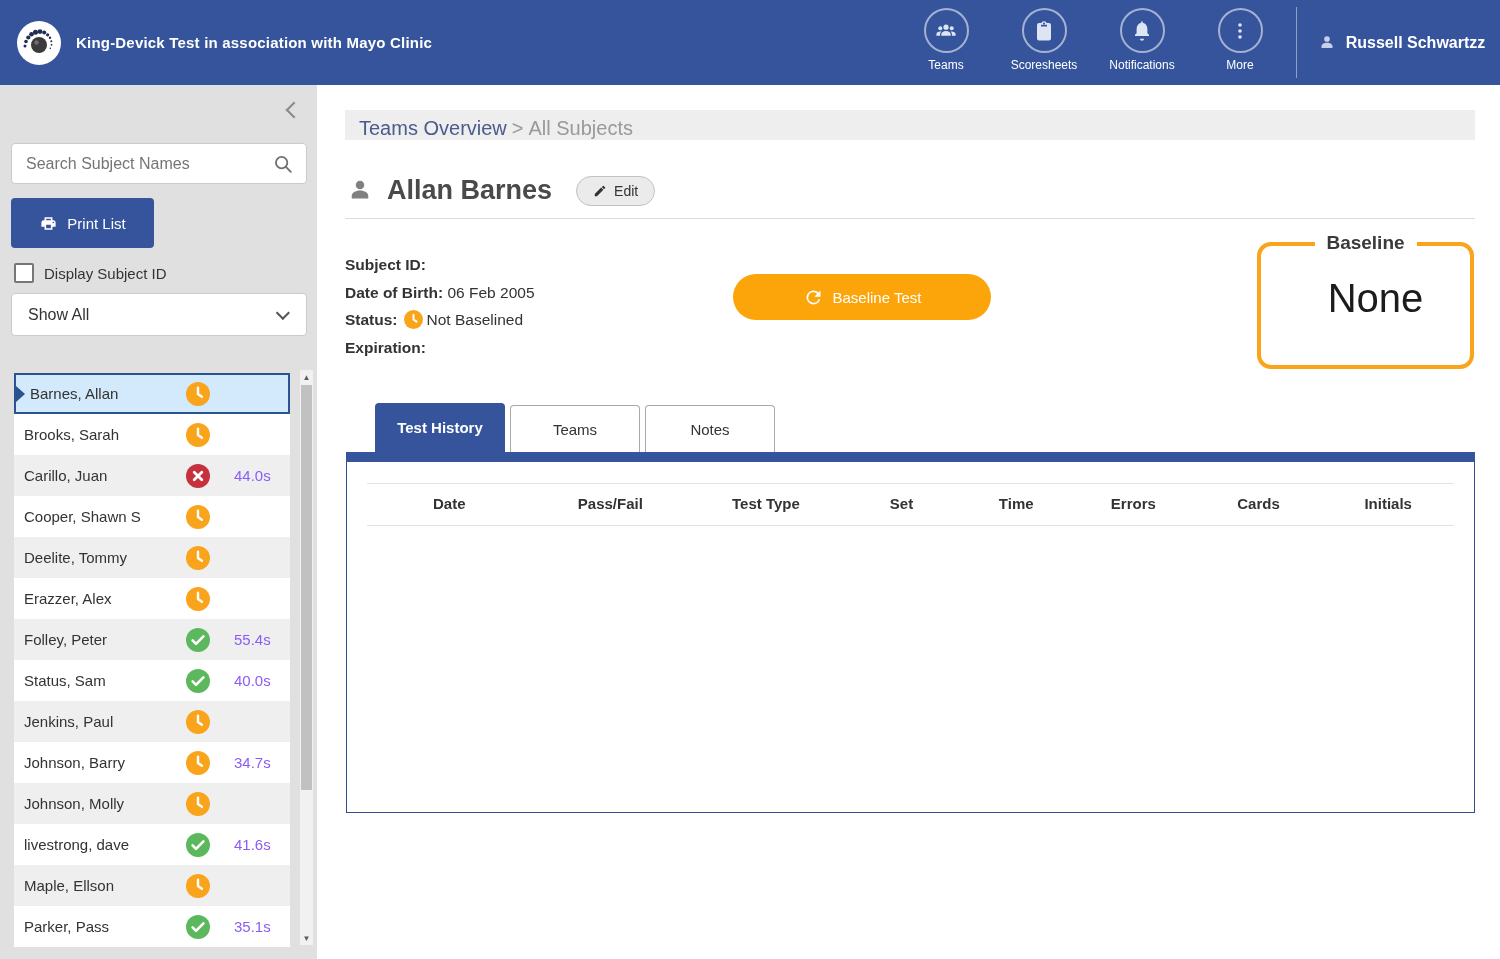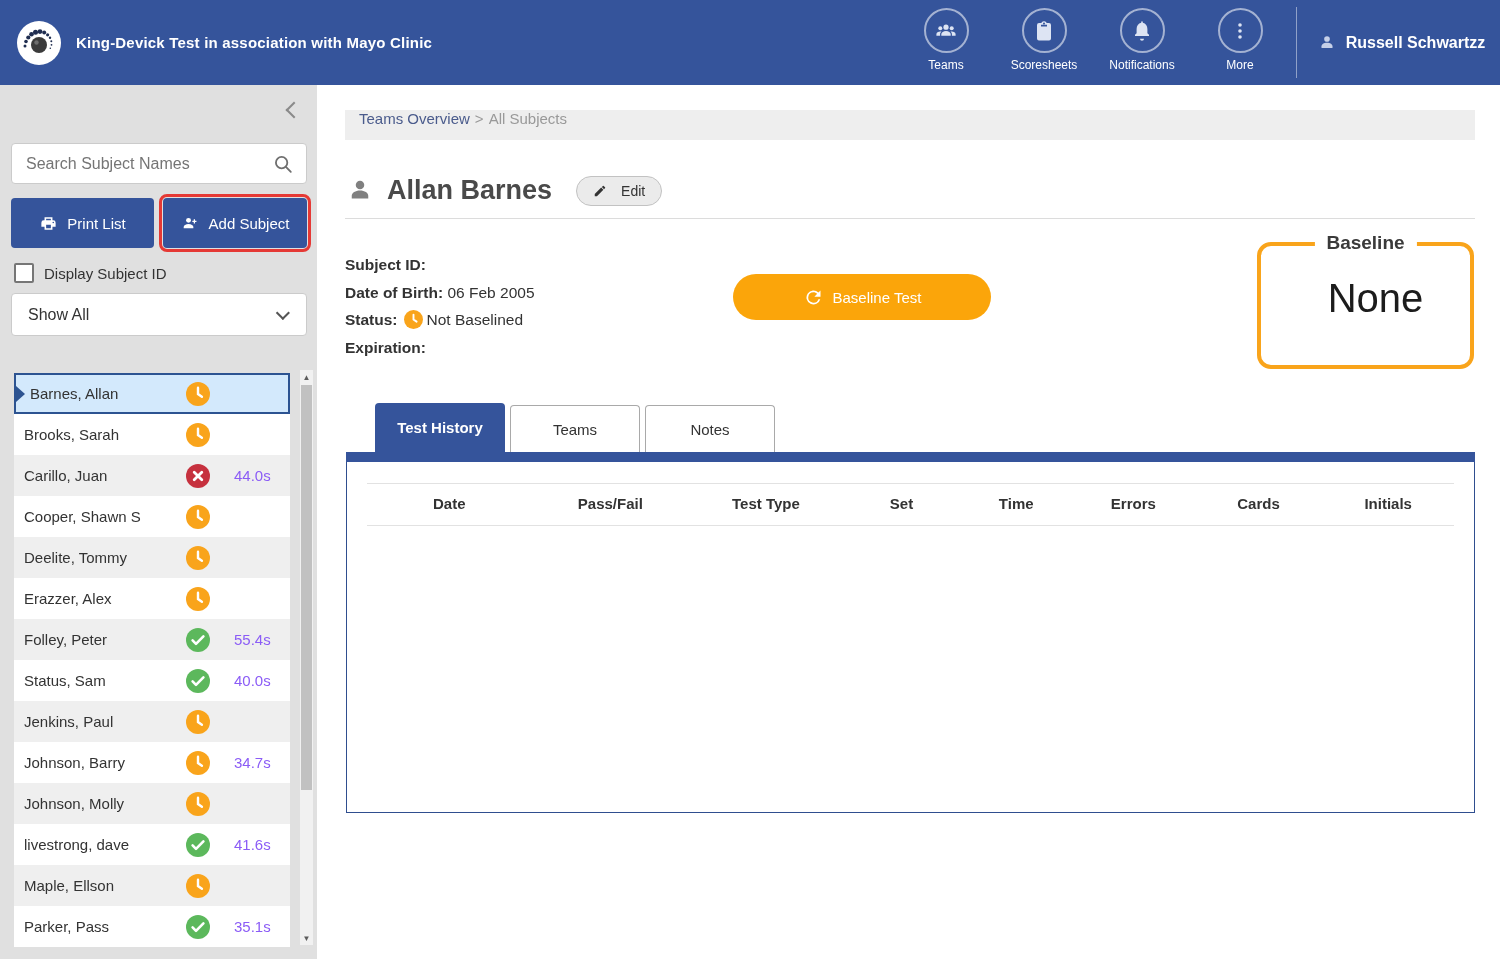--- a/index.html
+++ b/index.html
@@ -78,28 +78,28 @@
 
   .scrollbar{position:absolute;top:285px;left:300px;width:13px;height:575px;background:#F1F1F1;}
   .sb-arrow{position:absolute;left:0;width:13px;height:14px;color:#5c5c5c;font-size:8px;
     display:flex;align-items:center;justify-content:center;}
   .sb-up{top:0;} .sb-down{bottom:0;}
   .sb-thumb{position:absolute;top:15px;left:1px;width:11px;height:405px;background:#C1C1C1;}
 
   
   .main{position:absolute;top:85px;left:317px;width:1183px;height:874px;background:#fff;}
   .breadcrumb{position:absolute;top:25px;left:28px;width:1130px;height:30px;background:#EEEEEE;
-    display:flex;align-items:flex-start;padding-left:14px;font-size:15px;gap:5px;}
+    display:flex;align-items:flex-end;padding-left:14px;font-size:20px;gap:5px;}
   .bc-link{color:#4A5B8C;cursor:pointer;}
   .bc-sep,.bc-current{color:#999999;}
   .subject-header{position:absolute;top:90px;left:28px;display:flex;align-items:center;gap:12px;}
   .subject-header svg{width:30px;height:30px;fill:#808080;}
   .subject-title{font-size:27px;font-weight:bold;color:#4a4a4a;}
   .edit-btn{margin-left:12px;height:30px;padding:0 16px;border-radius:15px;background:#EBEBEB;
-    border:1px solid #C2C2C2;display:flex;align-items:center;gap:14px;font-size:14px;color:#333;
+    border:1px solid #C2C2C2;display:flex;align-items:center;gap:7px;font-size:14px;color:#333;
     cursor:pointer;font-family:inherit;}
   .edit-btn svg{width:14px;height:14px;fill:#333;}
   .header-divider{position:absolute;top:133px;left:28px;width:1130px;border-bottom:1px solid #DCDCDC;}
 
   .details{position:absolute;top:166px;left:28px;font-size:15.5px;line-height:27.5px;color:#333;}
   .details b{font-weight:bold;}
   .inline-clock{display:inline-block;width:19px;height:19px;vertical-align:-4px;margin:0 4px 0 6px;}
 
   .baseline-btn{position:absolute;top:189px;left:416px;width:258px;height:46px;border-radius:23px;
     background:#FBA50A;border:none;color:#fff;font-size:15px;font-family:inherit;cursor:pointer;
@@ -217,28 +217,20 @@
       </svg>
     </div>
 
     <div class="btn-row">
       <button class="blue-btn btn-print">
         <svg viewBox="0 0 24 24">
             <path d="M18 8h-1V4H7v4H6a3 3 0 0 0-3 3v5h4v4h10v-4h4v-5a3 3 0 0 0-3-3zM9 6h6v2H9V6zm6 12H9v-4.5h6V18zm3-6.2a1 1 0 1 1 0-2 1 1 0 0 1 0 2z"></path>
           </svg>
         <span>Print List</span>
       </button>
-      <button class="blue-btn btn-add">
-        <svg viewBox="0 0 24 24">
-            <circle cx="9.5" cy="8" r="3.1"></circle>
-            <path d="M9.5 12.6c-3.4 0-6.1 1.7-6.1 3.9V18h12.2v-1.5c0-2.2-2.7-3.9-6.1-3.9z"></path>
-            <path d="M19.5 8.5h-1.8v-1.8h-1.6v1.8h-1.8v1.6h1.8v1.8h1.6v-1.8h1.8z"></path>
-          </svg>
-        <span>Add Subject</span>
-      </button>
     </div>
 
     <div class="check-row">
       <span class="checkbox"></span>
       <span class="check-label">Display Subject ID</span>
     </div>
 
     <div class="filter-select">
       <span class="filter-value">Show All</span>
       <span class="select-chevron"></span>

